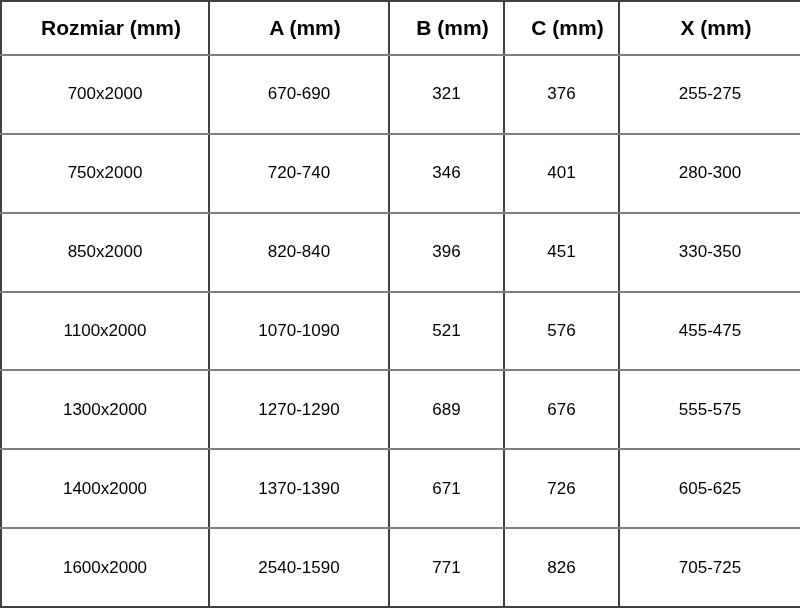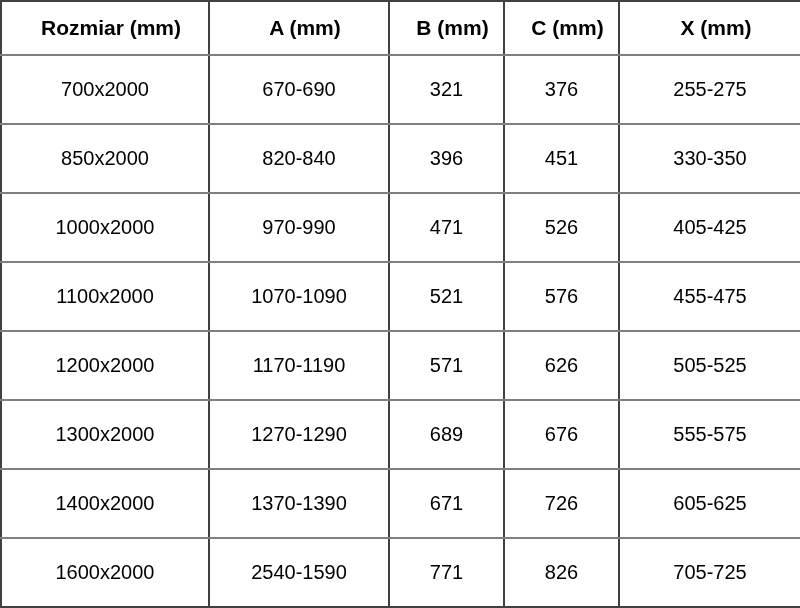--- a/index.html
+++ b/index.html
@@ -41,21 +41,21 @@
     border-bottom: 2px solid #404040;
     margin-top: 32px;
   }
   table.size-table th {
     font-size: 21px;
     font-weight: bold;
     height: 52px;
     padding-left: 12px;
   }
   table.size-table td {
-    font-size: 20px;
+    font-size: 17px;
     font-weight: normal;
   }
 </style>
 </head>
 <body>
 
 <table class="size-table">
   <colgroup>
     <col style="width:208px">
     <col style="width:180px">
@@ -74,46 +74,39 @@
   </thead>
   <tbody>
       <tr>
         <td>700x2000</td>
         <td>670-690</td>
         <td>321</td>
         <td>376</td>
         <td>255-275</td>
       </tr>
       <tr>
+        <td>750x2000</td>
+        <td>720-740</td>
+        <td>346</td>
+        <td>401</td>
+        <td>280-300</td>
+      </tr>
+      <tr>
         <td>850x2000</td>
         <td>820-840</td>
         <td>396</td>
         <td>451</td>
         <td>330-350</td>
       </tr>
       <tr>
-        <td>1000x2000</td>
-        <td>970-990</td>
-        <td>471</td>
-        <td>526</td>
-        <td>405-425</td>
-      </tr>
-      <tr>
         <td>1100x2000</td>
         <td>1070-1090</td>
         <td>521</td>
         <td>576</td>
         <td>455-475</td>
-      </tr>
-      <tr>
-        <td>1200x2000</td>
-        <td>1170-1190</td>
-        <td>571</td>
-        <td>626</td>
-        <td>505-525</td>
       </tr>
       <tr>
         <td>1300x2000</td>
         <td>1270-1290</td>
         <td>689</td>
         <td>676</td>
         <td>555-575</td>
       </tr>
       <tr>
         <td>1400x2000</td>

